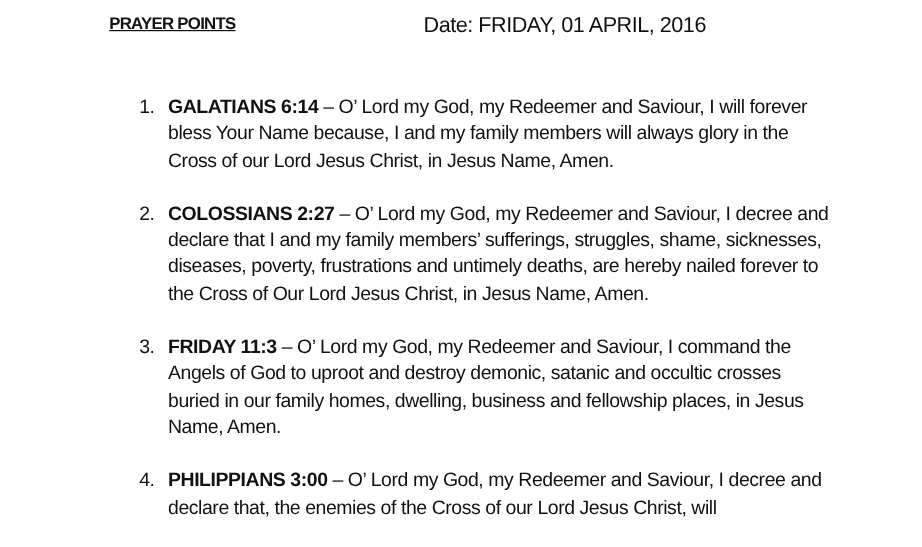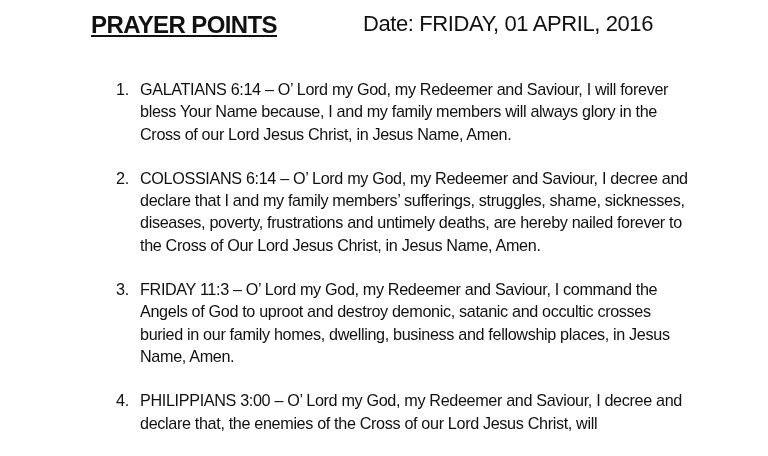--- a/index.html
+++ b/index.html
@@ -1,38 +1,38 @@
 <!DOCTYPE html>
 <html><head>
 <meta charset="utf-8">
 <style>
   html, body { margin:0; padding:0; background:#ffffff; }
   body { width:768px; height:456px; overflow:hidden; position:relative;
          font-family:"Liberation Sans", sans-serif; color:#111; }
-  .title { position:absolute; left:91px; top:11px; font-size:24px; font-weight:bold;
+  .title { position:absolute; left:91px; top:11px; font-size:14px; font-weight:bold;
            text-decoration:underline; letter-spacing:-0.6px; }
-  .date { position:absolute; left:363px; top:11px; font-size:22px; letter-spacing:-0.4px; }
+  .date { position:absolute; left:353px; top:11px; font-size:18px; letter-spacing:-0.4px; }
   .list { position:absolute; left:116px; top:78px; width:580px; }
   .item { position:relative; padding-left:24px; font-size:16.2px; line-height:22.3px;
           letter-spacing:-0.35px; margin-bottom:22px; }
   .num { position:absolute; left:0; top:0; }
-  .ref { font-weight:normal; }
+  .ref { font-weight:bold; }
 </style>
 </head>
 <body>
 
 <div class="title">PRAYER POINTS</div>
 <div class="date">Date: FRIDAY, 01 APRIL, 2016</div>
 
 <div class="list">
   <div class="item">
     <span class="num">1.</span><span class="ref">GALATIANS 6:14</span><span> – O’ Lord my God, my Redeemer and Saviour, I will forever bless Your Name because, I and my family members will always glory in the Cross of our Lord Jesus Christ, in Jesus Name, Amen.</span>
   </div>
   <div class="item">
-    <span class="num">2.</span><span class="ref">COLOSSIANS 6:14</span><span> – O’ Lord my God, my Redeemer and Saviour, I decree and declare that I and my family members’ sufferings, struggles, shame, sicknesses, diseases, poverty, frustrations and untimely deaths, are hereby nailed forever to the Cross of Our Lord Jesus Christ, in Jesus Name, Amen.</span>
+    <span class="num">2.</span><span class="ref">COLOSSIANS 2:27</span><span> – O’ Lord my God, my Redeemer and Saviour, I decree and declare that I and my family members’ sufferings, struggles, shame, sicknesses, diseases, poverty, frustrations and untimely deaths, are hereby nailed forever to the Cross of Our Lord Jesus Christ, in Jesus Name, Amen.</span>
   </div>
   <div class="item">
     <span class="num">3.</span><span class="ref">FRIDAY 11:3</span><span> – O’ Lord my God, my Redeemer and Saviour, I command the Angels of God to uproot and destroy demonic, satanic and occultic crosses buried in our family homes, dwelling, business and fellowship places, in Jesus Name, Amen.</span>
   </div>
   <div class="item">
     <span class="num">4.</span><span class="ref">PHILIPPIANS 3:00</span><span> – O’ Lord my God, my Redeemer and Saviour, I decree and declare that, the enemies of the Cross of our Lord Jesus Christ, will</span>
   </div>
 </div>
 
 </body></html>

